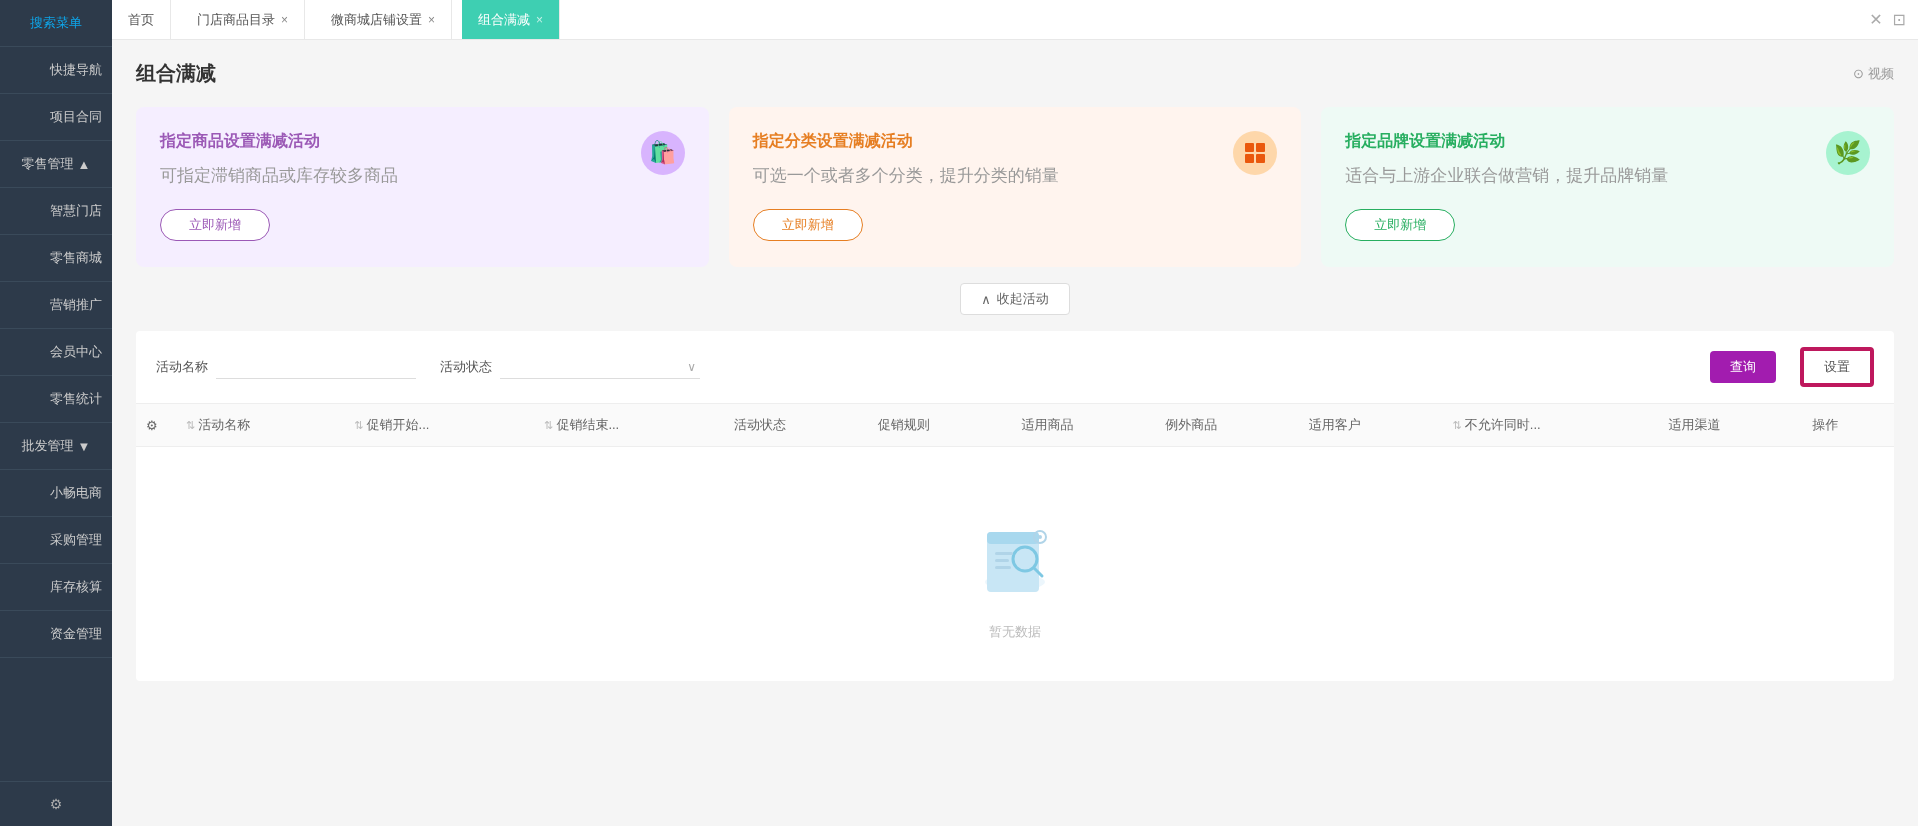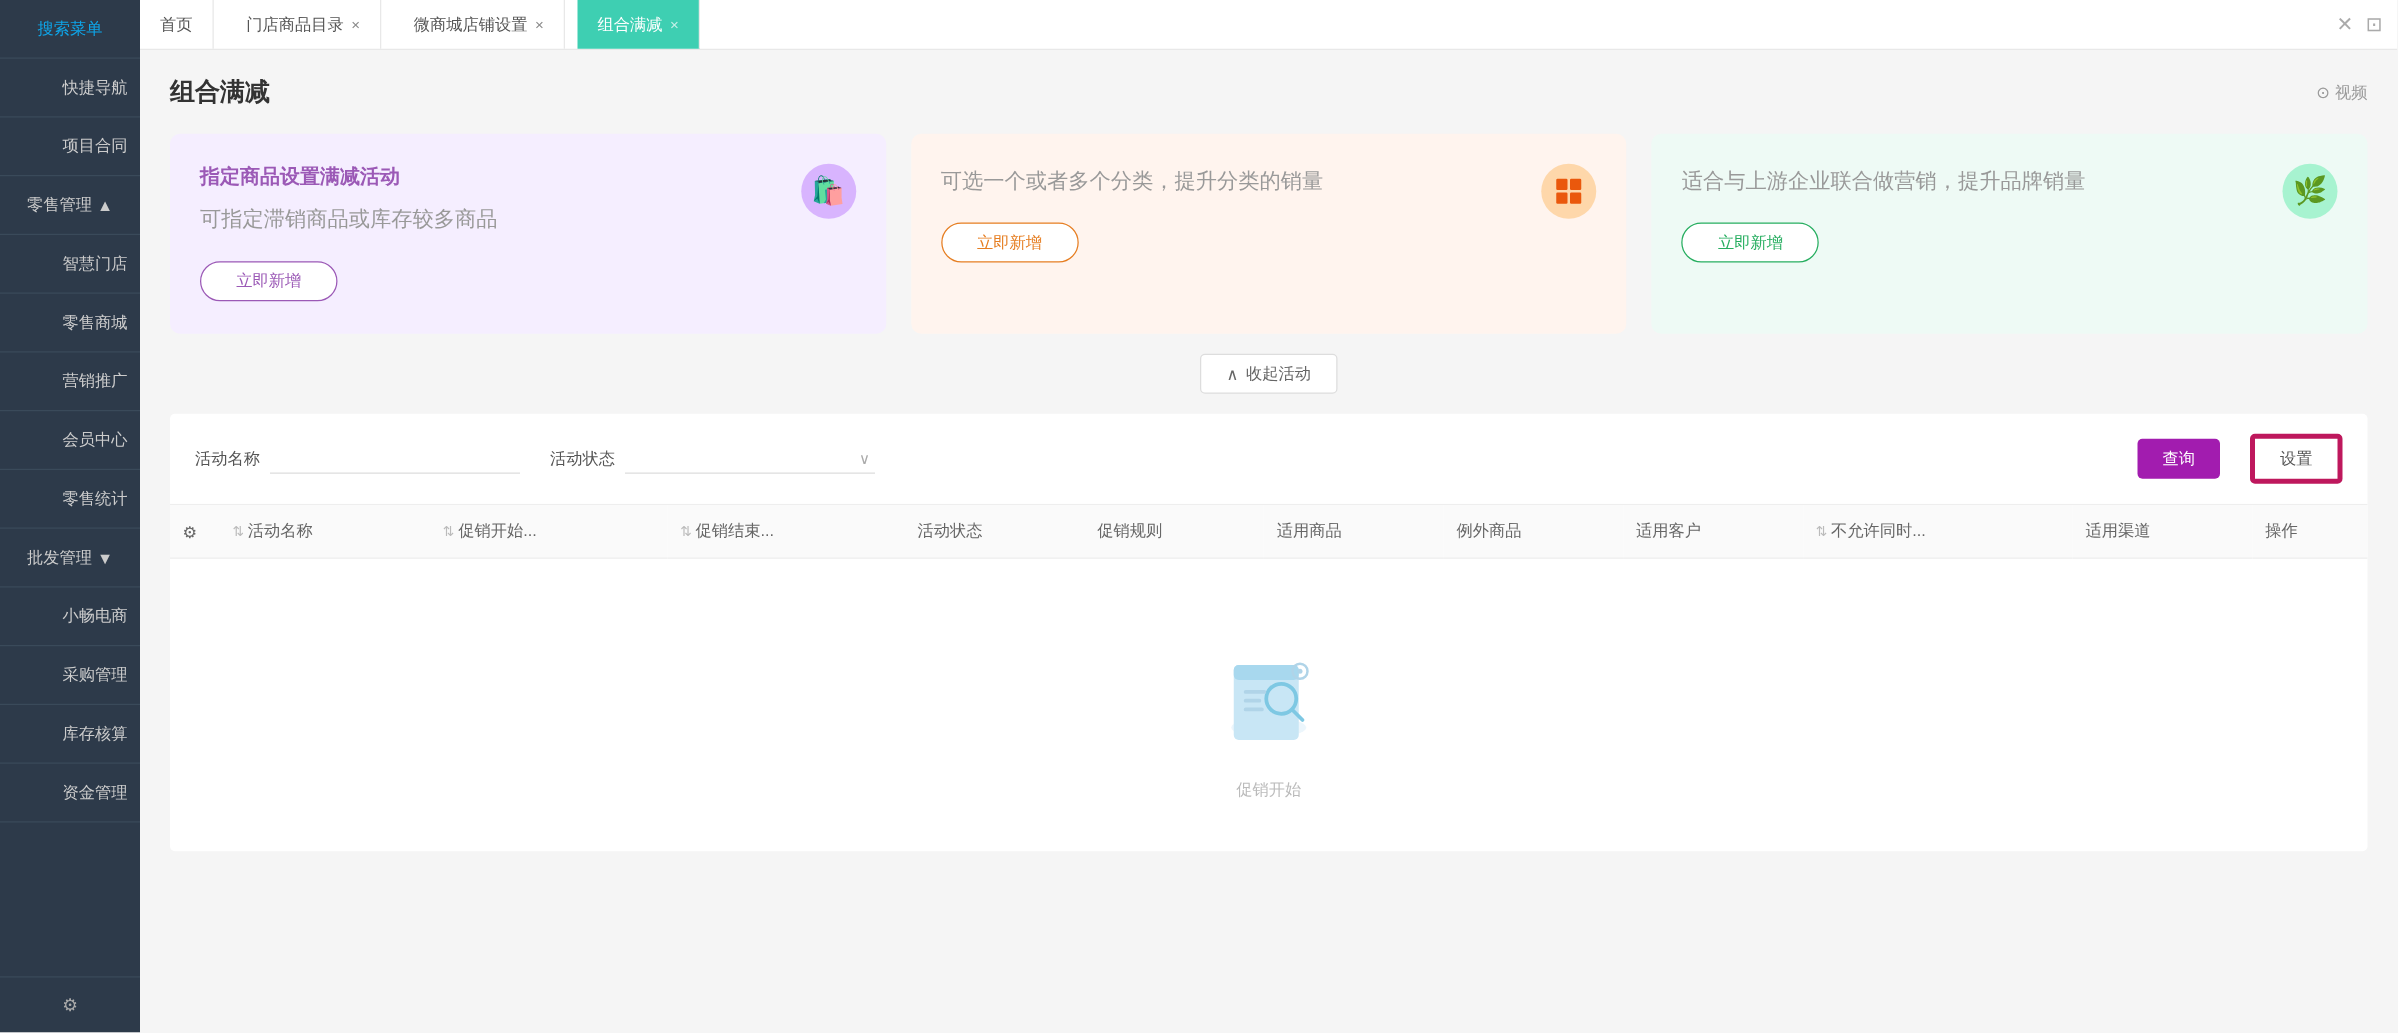--- a/index.html
+++ b/index.html
@@ -396,26 +396,28 @@
 
       <div class="card card-orange">
         <div class="card-icon" style="font-size:20px; background:#fed7aa; color:#ea580c;">
           <svg width="24" height="24" viewBox="0 0 24 24" fill="#ea580c">
             <rect x="2" y="2" width="9" height="9" rx="1"></rect>
             <rect x="13" y="2" width="9" height="9" rx="1"></rect>
             <rect x="2" y="13" width="9" height="9" rx="1"></rect>
             <rect x="13" y="13" width="9" height="9" rx="1"></rect>
           </svg>
         </div>
+        <div class="card-title">指定分类设置满减活动</div>
         <div class="card-desc">可选一个或者多个分类，提升分类的销量</div>
         <button class="card-btn">立即新增</button>
       </div>
 
       <div class="card card-green">
         <div class="card-icon">🌿</div>
+        <div class="card-title">指定品牌设置满减活动</div>
         <div class="card-desc">适合与上游企业联合做营销，提升品牌销量</div>
         <button class="card-btn">立即新增</button>
       </div>
 
     </div>
 
     <div class="collapse-bar">
       <button class="collapse-btn">
         <span>∧</span>
         <span>收起活动</span>
@@ -475,21 +477,21 @@
                     <line x1="69" y1="61" x2="77" y2="69" stroke="#7ec8e3" stroke-width="3" stroke-linecap="round"></line>
 
                     <rect x="30" y="45" width="18" height="3" rx="1.5" fill="#b0d4e8"></rect>
                     <rect x="30" y="52" width="14" height="3" rx="1.5" fill="#b0d4e8"></rect>
                     <rect x="30" y="59" width="16" height="3" rx="1.5" fill="#b0d4e8"></rect>
 
                     <circle cx="75" cy="30" r="6" fill="none" stroke="#b0d4e8" stroke-width="2"></circle>
                     <circle cx="75" cy="30" r="2" fill="#b0d4e8"></circle>
                   </svg>
                 </div>
-                <div class="empty-text">促销开始</div>
+                <div class="empty-text">暂无数据</div>
               </div>
             </td>
           </tr>
         </tbody>
       </table>
     </div>
 
   </div>
 </div>
 

